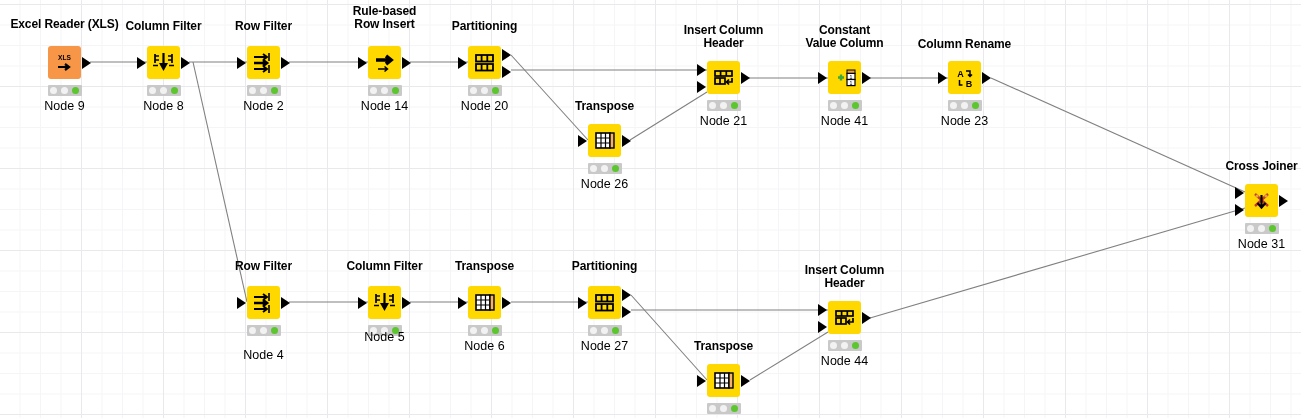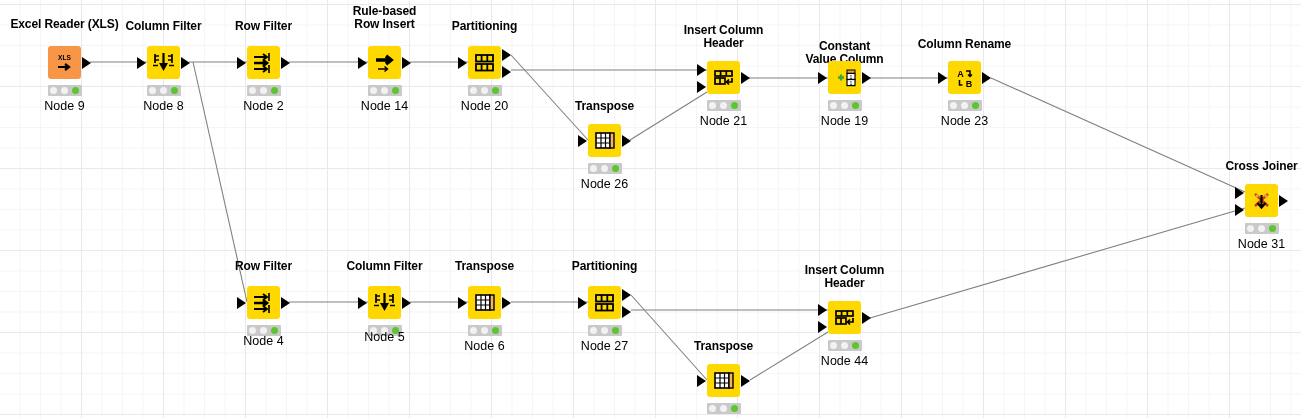--- a/index.html
+++ b/index.html
@@ -229,40 +229,40 @@
         <div class="port" style="left: 30px; top: 57px;"></div>
         <div class="port" style="left: 74px; top: 47.5px;"></div>
         <div class="node-status" style="left: 39.5px; top: 76px;">
           <span class="dot"></span>
           <span class="dot"></span>
           <span class="dot green"></span>
         </div>
         <div class="node-label" style="top: 90px; width: 120px;">Node 21</div>
       </div>
       <div class="node" style="left: 788px; top: 24px; width: 113px;">
-        <div class="node-title" style="top: 0px; width: 140px; margin-top: 16px;">Constant
+        <div class="node-title" style="top: 0px; width: 140px;">Constant
 Value Column</div>
         <div class="node-box" style="left: 40px; top: 37px; background: rgb(255, 216, 0);">
           <svg viewBox="0 0 33 33" width="33" height="33" class="icon">
             <path d="M10 16.5 h6 M13 13.5 v6" stroke="#3aa83a" stroke-width="2.4"></path>
             <rect x="19" y="9" width="8" height="3.4" fill="#f0a23a" stroke="#000" stroke-width="1"></rect>
             <rect x="19" y="12.4" width="8" height="6.1" fill="#fff" stroke="#000" stroke-width="1.2"></rect>
             <rect x="19" y="18.5" width="8" height="6.1" fill="#fff" stroke="#000" stroke-width="1.2"></rect>
             <text x="23" y="17.8" font-size="5.2" font-family="&quot;Liberation Sans&quot;, sans-serif" font-weight="normal" text-anchor="middle" fill="#000">1</text>
             <text x="23" y="23.8" font-size="5.2" font-family="&quot;Liberation Sans&quot;, sans-serif" font-weight="normal" text-anchor="middle" fill="#000">1</text>
           </svg>
         </div>
         <div class="port" style="left: 30px; top: 47.5px;"></div>
         <div class="port" style="left: 74px; top: 47.5px;"></div>
         <div class="node-status" style="left: 39.5px; top: 76px;">
           <span class="dot"></span>
           <span class="dot"></span>
           <span class="dot green"></span>
         </div>
-        <div class="node-label" style="top: 90px; width: 120px;">Node 19</div>
+        <div class="node-label" style="top: 90px; width: 120px;">Node 41</div>
       </div>
       <div class="node" style="left: 908px; top: 38px; width: 113px;">
         <div class="node-title" style="top: 0px; width: 140px;">Column Rename</div>
         <div class="node-box" style="left: 40px; top: 23px; background: rgb(255, 216, 0);">
           <svg viewBox="0 0 33 33" width="33" height="33" class="icon">
             <text x="12.5" y="16" font-size="9" font-family="&quot;Liberation Sans&quot;, sans-serif" font-weight="bold" text-anchor="middle" fill="#000">A</text>
             <path d="M18 10 h4 v5 M20 13.5 l2 2 l2 -2" stroke="#000" stroke-width="1.5" fill="none"></path>
             <path d="M11.5 19 v5 h3" stroke="#000" stroke-width="1.5" fill="none"></path>
             <text x="21" y="25.5" font-size="9" font-family="&quot;Liberation Sans&quot;, sans-serif" font-weight="bold" text-anchor="middle" fill="#000">B</text>
           </svg>
@@ -307,21 +307,21 @@
             <path d="M22 19 v8" stroke="#000" stroke-width="1.6"></path>
           </svg>
         </div>
         <div class="port" style="left: 30px; top: 36.5px;"></div>
         <div class="port" style="left: 74px; top: 36.5px;"></div>
         <div class="node-status" style="left: 39.5px; top: 65px;">
           <span class="dot"></span>
           <span class="dot"></span>
           <span class="dot green"></span>
         </div>
-        <div class="node-label" style="top: 74px; width: 120px;">Node 4</div>
+        <div class="node-label" style="top: 88px; width: 120px;">Node 4</div>
       </div>
       <div class="node" style="left: 328px; top: 260px; width: 113px;">
         <div class="node-title" style="top: 0px; width: 140px;">Column Filter</div>
         <div class="node-box" style="left: 40px; top: 26px; background: rgb(255, 216, 0);">
           <svg viewBox="0 0 33 33" width="33" height="33" class="icon">
             <path d="M8 8 V17 M8 10 h4 M8 14 h4 M25 8 V17 M21 10 h4 M21 14 h4" stroke="#000" stroke-width="1.7" fill="none"></path>
             <path d="M16.5 7 V19" stroke="#000" stroke-width="2.2"></path>
             <path d="M12 17 L16.5 25 L21 17 Z" fill="#000"></path>
             <path d="M6 19.5 h5 M22 19.5 h5" stroke="#000" stroke-width="1.6"></path>
           </svg>

